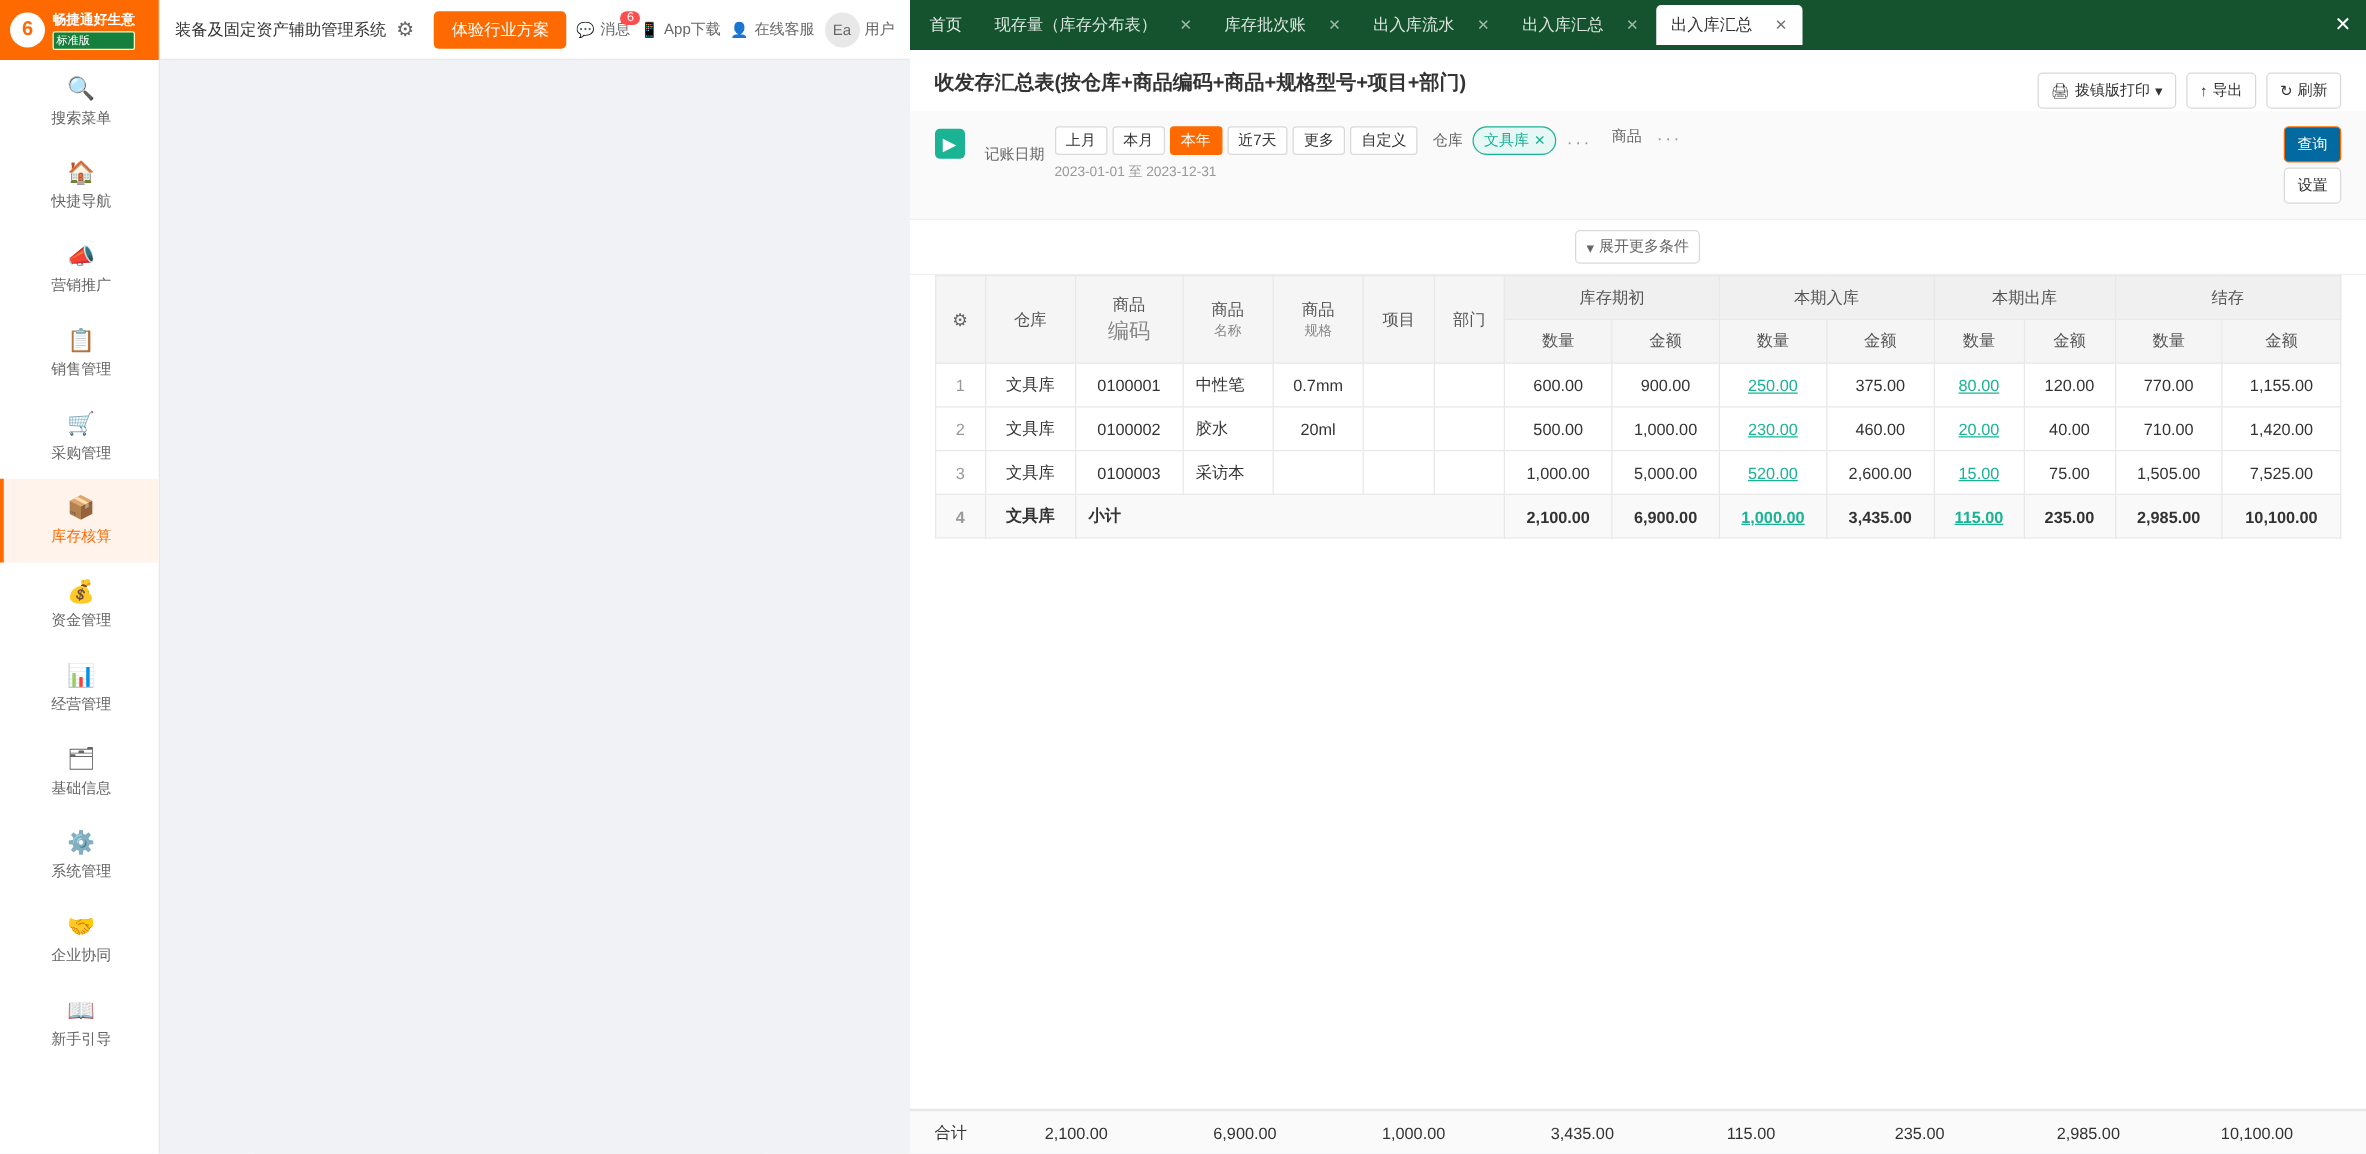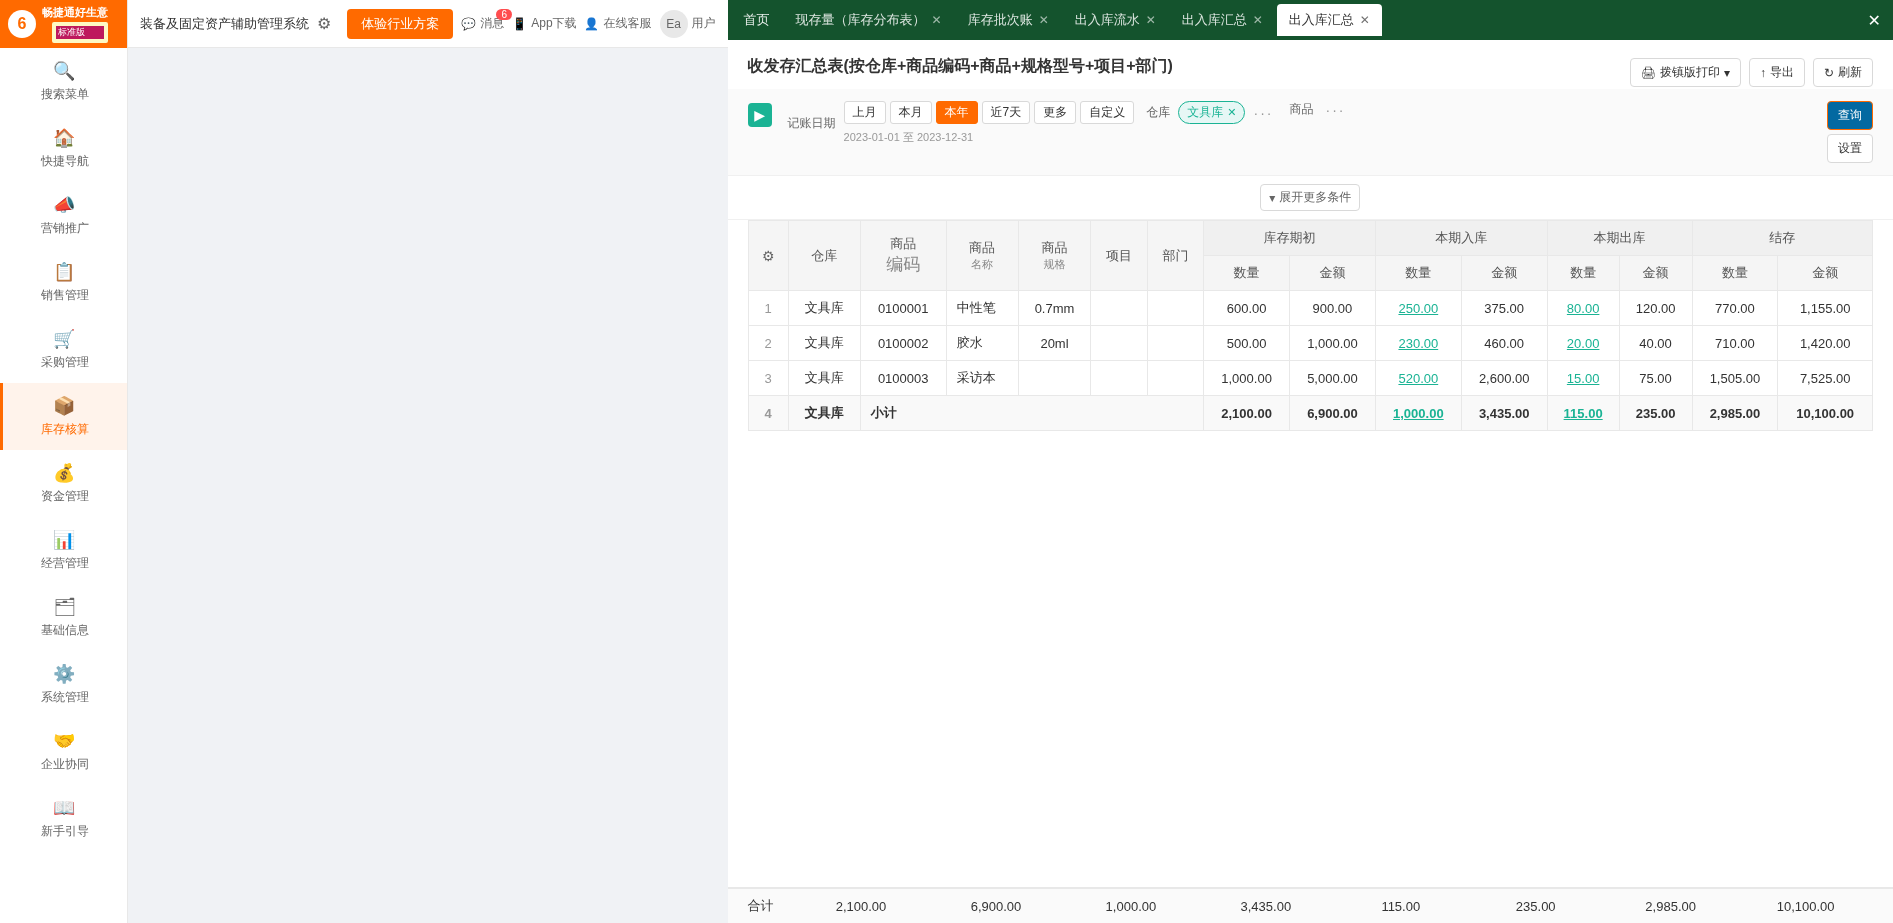--- a/index.html
+++ b/index.html
@@ -5,40 +5,40 @@
     * { box-sizing: border-box; margin: 0; padding: 0; font-family: 'Microsoft YaHei', Arial, sans-serif; }
     body { background: #f0f2f5; font-size: 13px; color: #333; }
 
     
     .app-container { display: flex; height: 923px; width: 1893px; overflow: hidden; }
 
     
     .sidebar { width: 128px; background: #fff; border-right: 1px solid #e8e8e8; display: flex; flex-direction: column; flex-shrink: 0; }
     .sidebar-logo { background: #ff6a00; padding: 8px; display: flex; align-items: center; gap: 6px; height: 48px; }
     .sidebar-logo-icon { width: 28px; height: 28px; background: #fff; border-radius: 50%; display: flex; align-items: center; justify-content: center; font-size: 16px; font-weight: bold; color: #ff6a00; }
-    .sidebar-logo-badge { background: #be185d; color: #fff; font-size: 9px; border: 4px solid #fef9c3; border-radius: 2px; padding: 0 2px; margin-left: 10px; }
+    .sidebar-logo-badge { background: #15803d; color: #fff; font-size: 9px; border: 1px solid #fef9c3; border-radius: 2px; padding: 0 2px; }
     .sidebar-nav { flex: 1; overflow-y: auto; }
     .sidebar-item { display: flex; flex-direction: column; align-items: center; padding: 12px 8px; cursor: pointer; color: #666; font-size: 12px; gap: 4px; border-left: 3px solid transparent; }
     .sidebar-item.active { background: #fff3eb; color: #ff6a00; border-left-color: #ff6a00; }
     .sidebar-item .icon { font-size: 18px; }
 
     
     .topbar { height: 48px; background: #fff; border-bottom: 1px solid #e8e8e8; display: flex; align-items: center; padding: 0 12px; gap: 8px; }
     .topbar-btn { background: #ff6a00; color: #fff; border: none; padding: 6px 14px; border-radius: 4px; cursor: pointer; font-size: 13px; }
     .topbar-gear { font-size: 16px; color: #666; cursor: pointer; }
     .topbar-action-item { display: flex; align-items: center; gap: 4px; color: #666; font-size: 12px; cursor: pointer; position: relative; }
     .badge { background: #ff4d4f; color: #fff; font-size: 10px; border-radius: 8px; padding: 0 4px; position: absolute; top: -6px; right: -8px; min-width: 16px; text-align: center; }
     .user-avatar { width: 28px; height: 28px; background: #e8e8e8; border-radius: 50%; display: flex; align-items: center; justify-content: center; font-size: 12px; color: #666; }
 
     
     .main-content { flex: 1; display: flex; flex-direction: column; overflow: hidden; }
 
     
     .tabs-bar { background: #14532d; display: flex; align-items: center; height: 40px; padding: 0 4px; gap: 2px; }
-    .tab { display: flex; align-items: center; gap: 6px; padding: 0 12px; height: 32px; border-radius: 4px 4px 0 0; font-size: 13px; cursor: pointer; color: rgba(255,255,255,0.85); background: transparent; }
+    .tab { display: flex; align-items: center; gap: 18px; padding: 0 12px; height: 32px; border-radius: 4px 4px 0 0; font-size: 13px; cursor: pointer; color: rgba(255,255,255,0.85); background: transparent; }
     .tab.active { background: #fff; color: #333; }
     .tab-close { font-size: 12px; color: inherit; cursor: pointer; opacity: 0.7; }
     .tab-main { color: rgba(255,255,255,0.9); font-size: 13px; padding: 0 12px; }
     .tabs-close-all { margin-left: auto; color: #fff; cursor: pointer; font-size: 16px; padding: 0 8px; }
 
     
     .page-content { flex: 1; background: #fff; overflow-y: auto; padding: 0; }
     .page-header { padding: 16px 20px 0; }
     .page-title { font-size: 16px; font-weight: 600; color: #333; margin-bottom: 12px; }
     .toolbar-btn { display: flex; align-items: center; gap: 4px; padding: 5px 10px; border: 1px solid #d9d9d9; border-radius: 4px; cursor: pointer; font-size: 12px; color: #333; background: #fff; }

